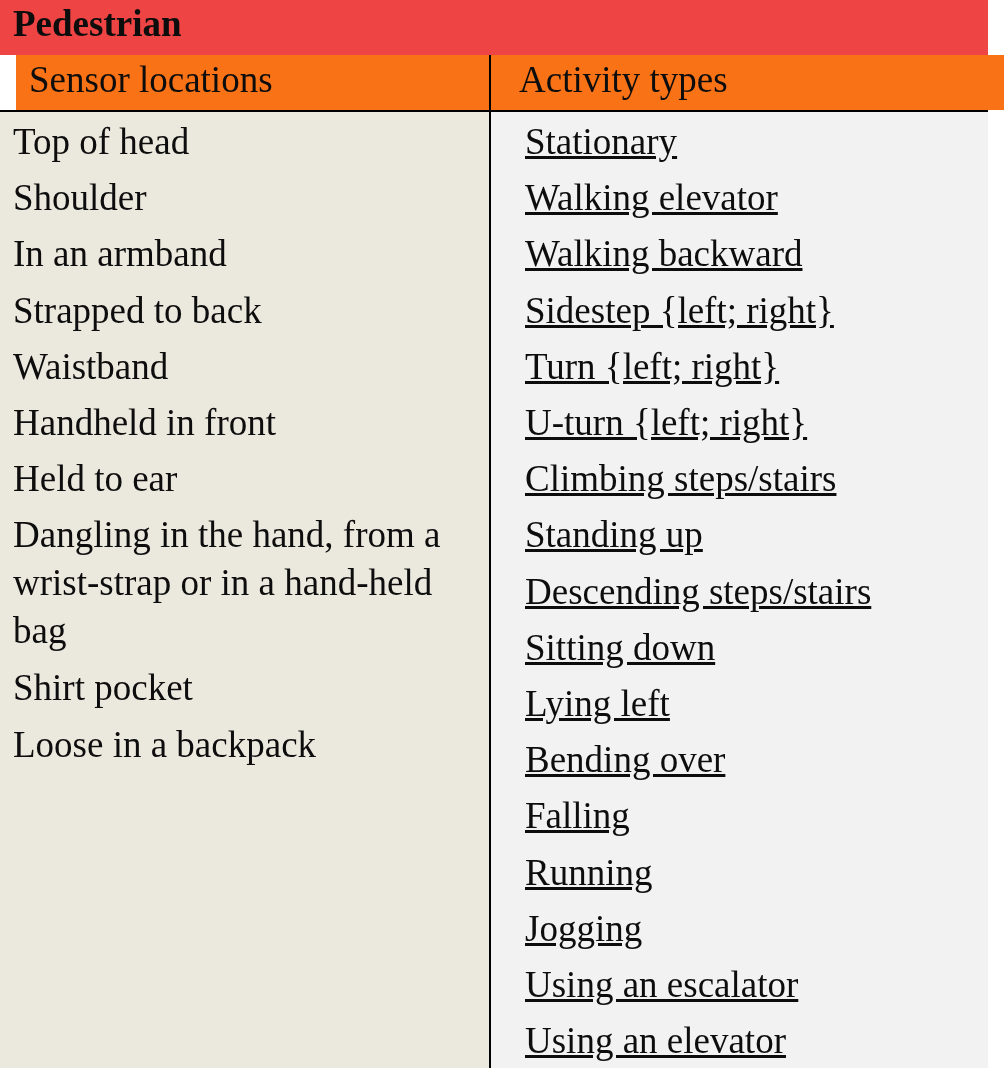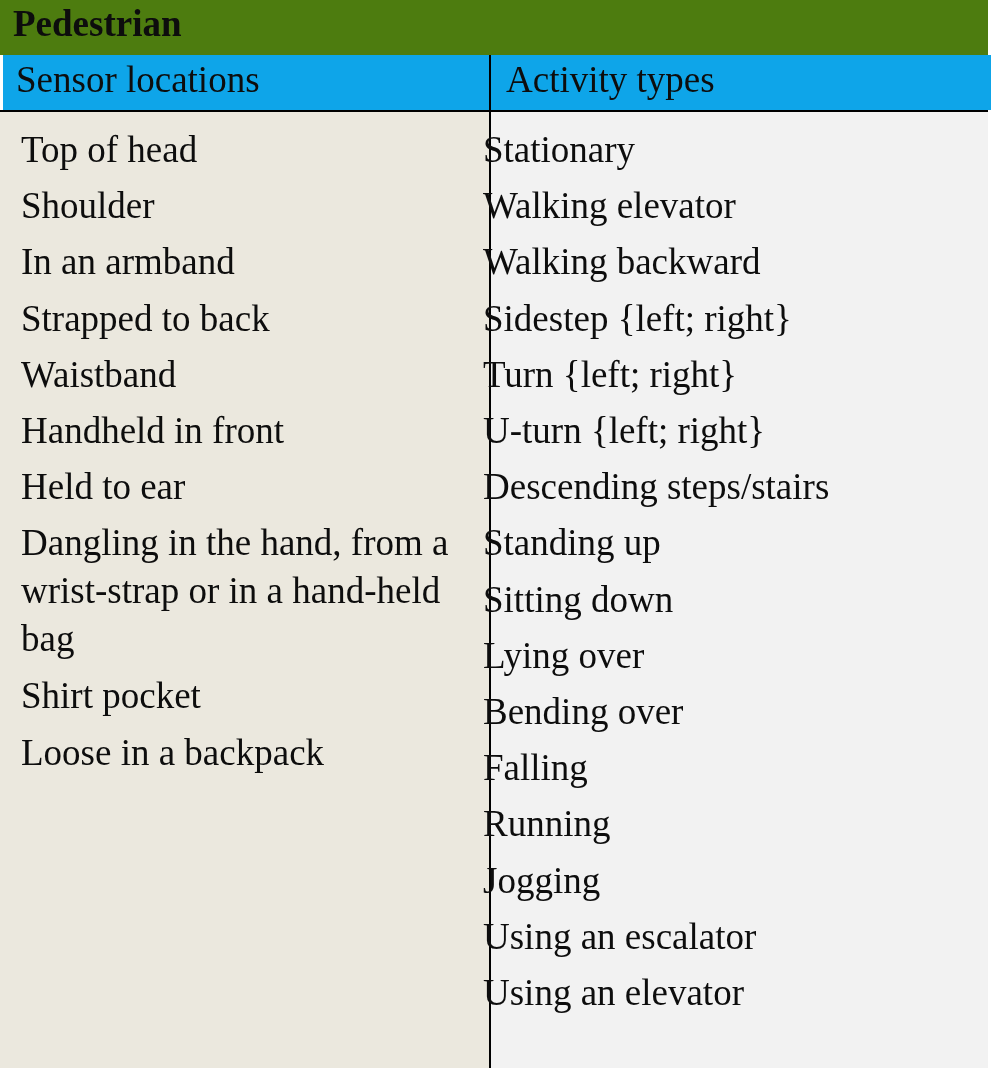--- a/index.html
+++ b/index.html
@@ -1,30 +1,30 @@
 <!DOCTYPE html>
 <html><head>
 <meta charset="utf-8">
 <style>
   html, body { margin:0; padding:0; background:#ffffff; }
   body { width:1004px; height:1088px; position:relative; overflow:hidden;
          font-family:"Liberation Serif", "DejaVu Serif", serif; color:#0d0d0d; }
   .table { position:absolute; left:0; top:0; width:988px; }
-  .title-row { position:absolute; left:0; top:0; width:988px; height:55px; background:#4d7c0f; }
+  .title-row { position:absolute; left:0; top:0; width:988px; height:55px; background:#ef4444; }
   .title { position:absolute; left:13px; top:2px; font-size:37px; font-weight:bold; line-height:44px; }
-  .head-row { position:absolute; left:3px; top:55px; width:988px; height:55px; background:#0ea5e9; }
+  .head-row { position:absolute; left:16px; top:55px; width:988px; height:55px; background:#f97316; }
   .head-left { position:absolute; left:13px; top:2px; font-size:37px; line-height:46px; }
   .head-right { position:absolute; left:503px; top:2px; font-size:37px; line-height:46px; }
   .head-rule { position:absolute; left:0; top:110px; width:988px; height:2px; background:#000; }
   .col-left { position:absolute; left:0; top:112px; width:490px; height:956px; background:#ebe8de; }
   .col-right { position:absolute; left:490px; top:112px; width:498px; height:956px; background:#f2f2f2; }
   .vrule { position:absolute; left:489px; top:55px; width:2px; height:1013px; background:#000; }
-  .list { position:absolute; top:114px; margin:8px; padding:0; list-style:none; font-size:37px; line-height:56.2px; }
+  .list { position:absolute; top:114px; margin:0; padding:0; list-style:none; font-size:37px; line-height:56.2px; }
   .list.left { left:13px; width:470px; }
-  .list.right { left:475px; width:480px; }
+  .list.right { left:525px; width:480px;text-decoration:underline; }
   .list li { margin:0; padding:0; }
   .list.left li.wrap { line-height:48px; padding:4px 0 5px 0; }
 </style>
 </head>
 <body>
 
 <div class="table">
   <div class="title-row">
     <div class="title">Pedestrian</div>
   </div>
@@ -50,24 +50,25 @@
     <li>Loose in a backpack</li>
   </ul>
 
   <ul class="list right">
     <li>Stationary</li>
     <li>Walking elevator</li>
     <li>Walking backward</li>
     <li>Sidestep {left; right}</li>
     <li>Turn {left; right}</li>
     <li>U-turn {left; right}</li>
+    <li>Climbing steps/stairs</li>
+    <li>Standing up</li>
     <li>Descending steps/stairs</li>
-    <li>Standing up</li>
     <li>Sitting down</li>
-    <li>Lying over</li>
+    <li>Lying left</li>
     <li>Bending over</li>
     <li>Falling</li>
     <li>Running</li>
     <li>Jogging</li>
     <li>Using an escalator</li>
     <li>Using an elevator</li>
   </ul>
 </div>
 
 </body></html>

